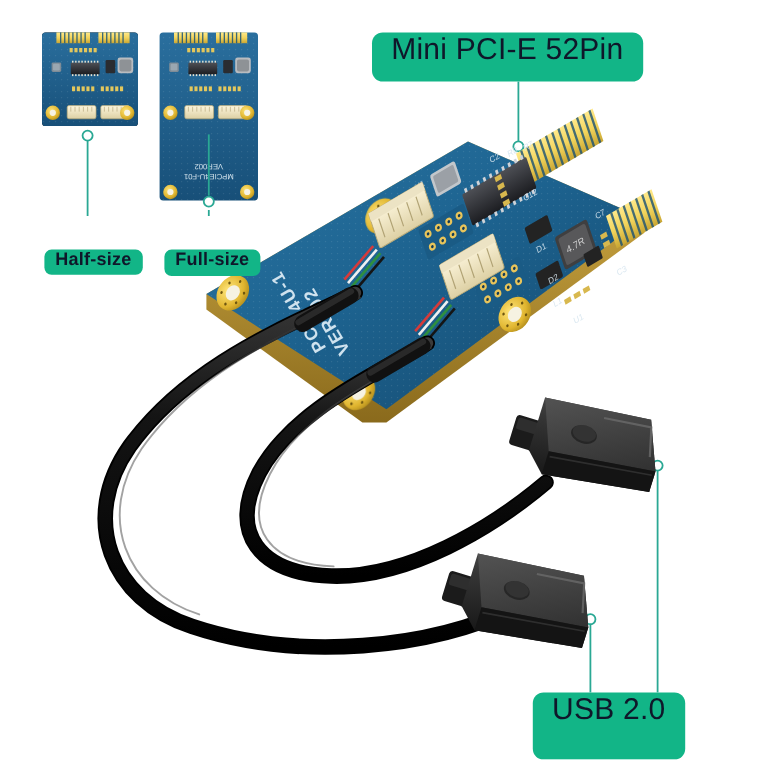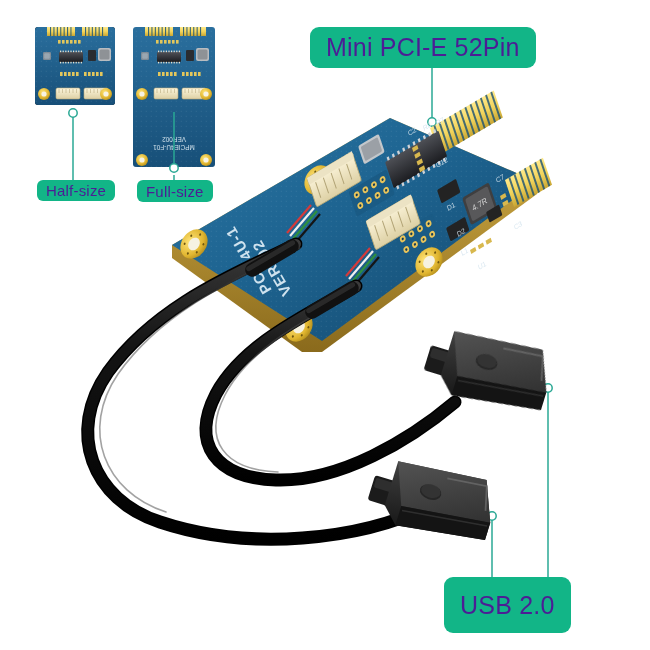--- a/index.html
+++ b/index.html
@@ -11,40 +11,40 @@
     overflow:hidden;
     position:relative;
   }
   #stage{position:absolute;left:0;top:0;width:650px;height:650px;}
   #art{position:absolute;left:0;top:0;}
 
   
   .badge{
     position:absolute;
     background:#12b587;
-    color:#4c1d95;
+    color:#0f172a;
     border-radius:7px;
     display:flex;
-    align-items:center;
     justify-content:center;
     white-space:nowrap;
     letter-spacing:.2px;
     box-sizing:border-box;
   }
   .badge-lg{
     font-size:25px;
     font-weight:400;
     border-radius:9px;
     padding:0 16px;
   }
   .badge-sm{
     font-size:15px;
-    font-weight:400;
+    font-weight:700;
     border-radius:6px;
     padding:0 9px;
+    margin-top:28px;
   }
   #badge-mini{ left:310px; top:27px; height:41px; }
   #badge-usb { left:444px; top:577px; height:56px; }
   #badge-half{ left:37px;  top:180px; height:21px; }
   #badge-full{ left:137px; top:180px; height:22px; }
 </style>
 </head>
 <body>
 
 <div id="stage">

